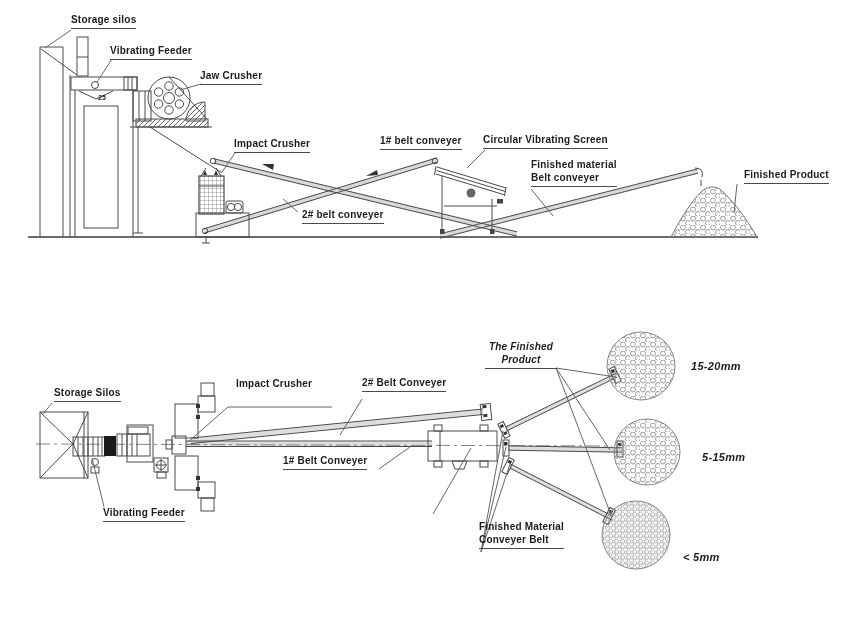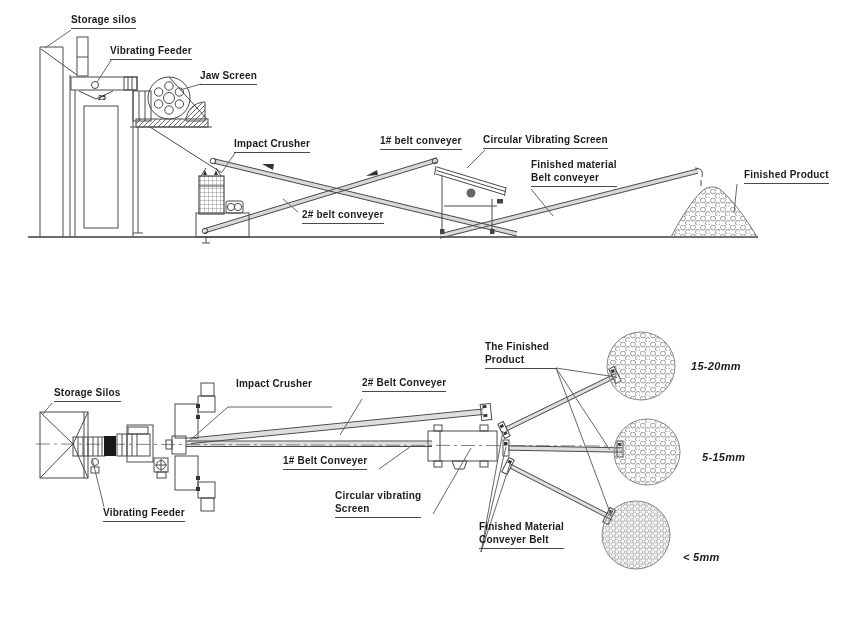--- a/index.html
+++ b/index.html
@@ -2,21 +2,21 @@
 <html><head>
 <meta charset="utf-8">
 <style>
   html,body{margin:0;padding:0;background:#ffffff;}
   .stage{position:relative;width:855px;height:631px;background:#ffffff;overflow:hidden;
          font-family:"Liberation Sans",sans-serif;}
   .stage svg{position:absolute;left:0;top:0;}
   .lbl{position:absolute;font-weight:bold;font-size:10px;line-height:13px;color:#1c1c1c;
        letter-spacing:0.2px;white-space:pre-line;}
   .ul{border-bottom:1.6px solid #4a4a4a;padding-bottom:2px;}
-  .ctr{text-align:left;}
+  .ctr{text-align:center;font-style:italic;}
   .sz{font-style:italic;font-size:11px;letter-spacing:0.3px;}
   .tiny{font-size:7px;letter-spacing:0;}
 </style>
 </head>
 <body>
 
 <div class="stage">
 
 <svg width="855" height="631" viewBox="0 0 855 631">
   <defs>
@@ -296,36 +296,34 @@
       <path d="M481,552 L510,464"></path>
       <path d="M556,368 L616,377"></path>
       <path d="M556,368 L610,450"></path>
       <path d="M556,368 L611,515"></path>
     </g>
   </g>
 </svg>
 
 <div class="lbl ul" style="left:71px;top:13px">Storage silos</div>
 <div class="lbl ul" style="left:110px;top:44px">Vibrating Feeder</div>
-<div class="lbl ul" style="left:200px;top:69px">Jaw Screen</div>
+<div class="lbl ul" style="left:200px;top:69px">Jaw Crusher</div>
 <div class="lbl ul" style="left:234px;top:137px">Impact Crusher</div>
 <div class="lbl ul" style="left:380px;top:134px">1# belt conveyer</div>
 <div class="lbl ul" style="left:483px;top:133px">Circular Vibrating Screen</div>
 <div class="lbl ul" style="left:531px;top:158px">Finished material
 Belt conveyer</div>
 <div class="lbl ul" style="left:744px;top:168px">Finished Product</div>
 <div class="lbl ul" style="left:302px;top:208px">2# belt conveyer</div>
 <div class="lbl tiny" style="left:98px;top:91px">25</div>
 
 <div class="lbl ul" style="left:54px;top:386px">Storage Silos</div>
 <div class="lbl" style="left:236px;top:377px">Impact Crusher</div>
 <div class="lbl ul" style="left:362px;top:376px">2# Belt Conveyer</div>
 <div class="lbl ul" style="left:283px;top:454px">1# Belt Conveyer</div>
-<div class="lbl ul" style="left:335px;top:489px">Circular vibrating
-Screen</div>
 <div class="lbl ul" style="left:479px;top:520px">Finished Material
 Conveyer Belt</div>
 <div class="lbl ul ctr" style="left:485px;top:340px;width:72px">The Finished
 Product</div>
 <div class="lbl ul" style="left:103px;top:506px">Vibrating Feeder</div>
 <div class="lbl sz" style="left:691px;top:360px">15-20mm</div>
 <div class="lbl sz" style="left:702px;top:451px">5-15mm</div>
 <div class="lbl sz" style="left:683px;top:551px">&lt; 5mm</div>
 
 </div>

